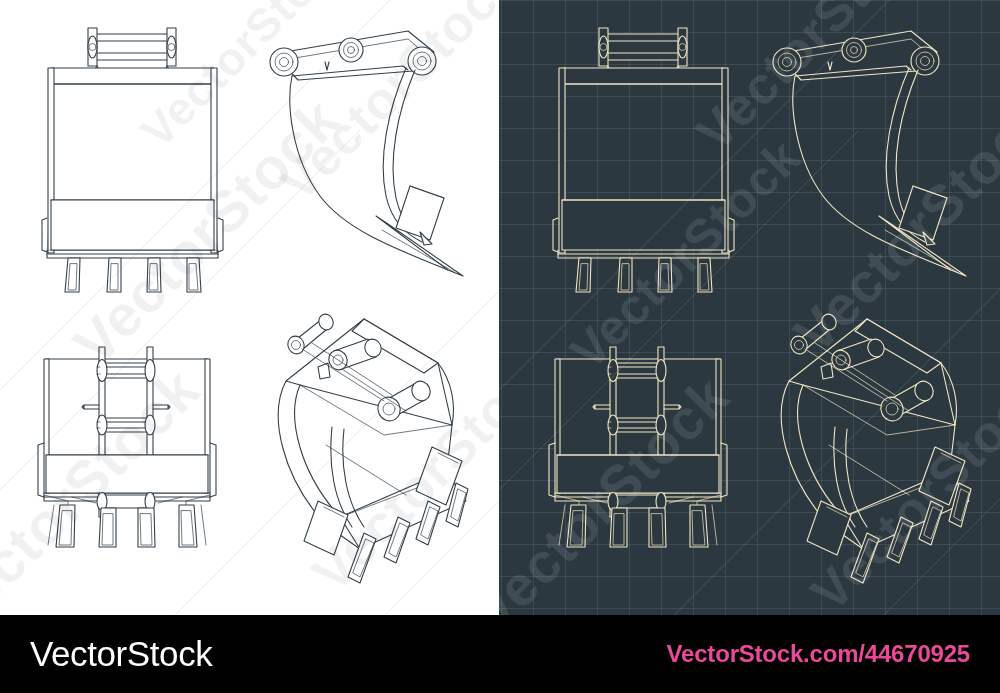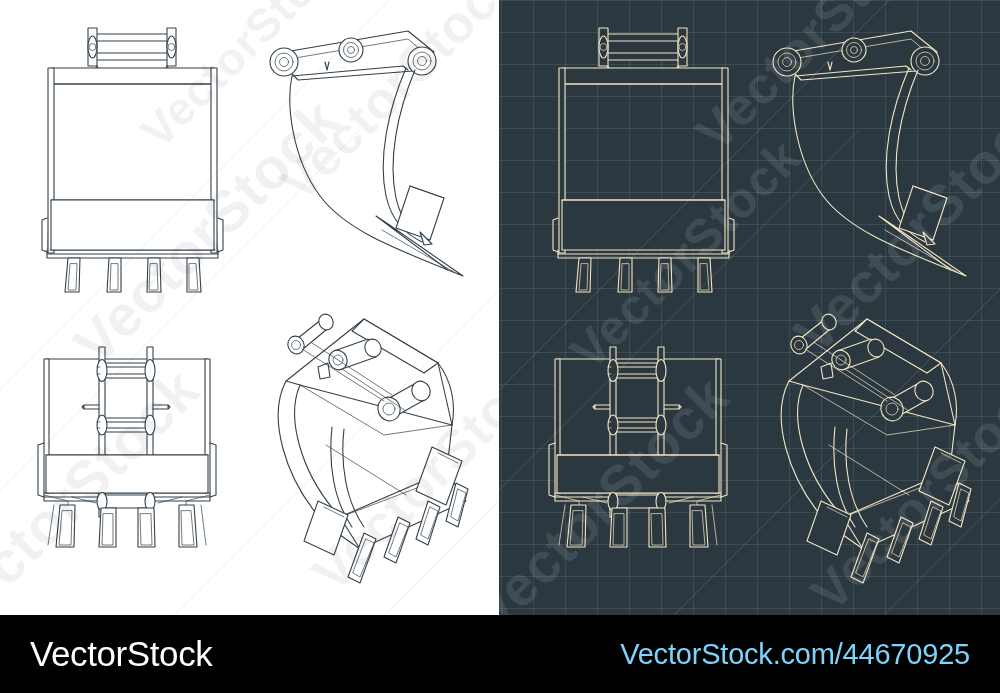--- a/index.html
+++ b/index.html
@@ -42,21 +42,21 @@
               font-family:"Liberation Sans", sans-serif; font-weight:700;
               letter-spacing:1px; transform-origin:0 0; }
   .wm-light { color:rgba(0,0,0,0.055); }
   .wm-dark  { color:rgba(255,255,255,0.10); }
 
   
   #footer { position:absolute; left:0; top:615px; width:1000px; height:78px; background:#000; }
   #footer-logo { position:absolute; left:30px; top:50%; transform:translateY(-50%);
                  color:#fff; font-size:35px; font-weight:400; letter-spacing:-0.4px; }
   #footer-url  { position:absolute; right:30px; top:50%; transform:translateY(-50%);
-                 color:#7dd3fc; font-size:29px; font-weight:400; letter-spacing:-0.2px; }
+                 color:#ec4899; font-size:24px; font-weight:700; letter-spacing:-0.2px; }
 </style>
 </head>
 <body>
 
 <div id="stock-image">
 
   <div id="artboard">
 
     <div class="panel" id="panel-light">
 

